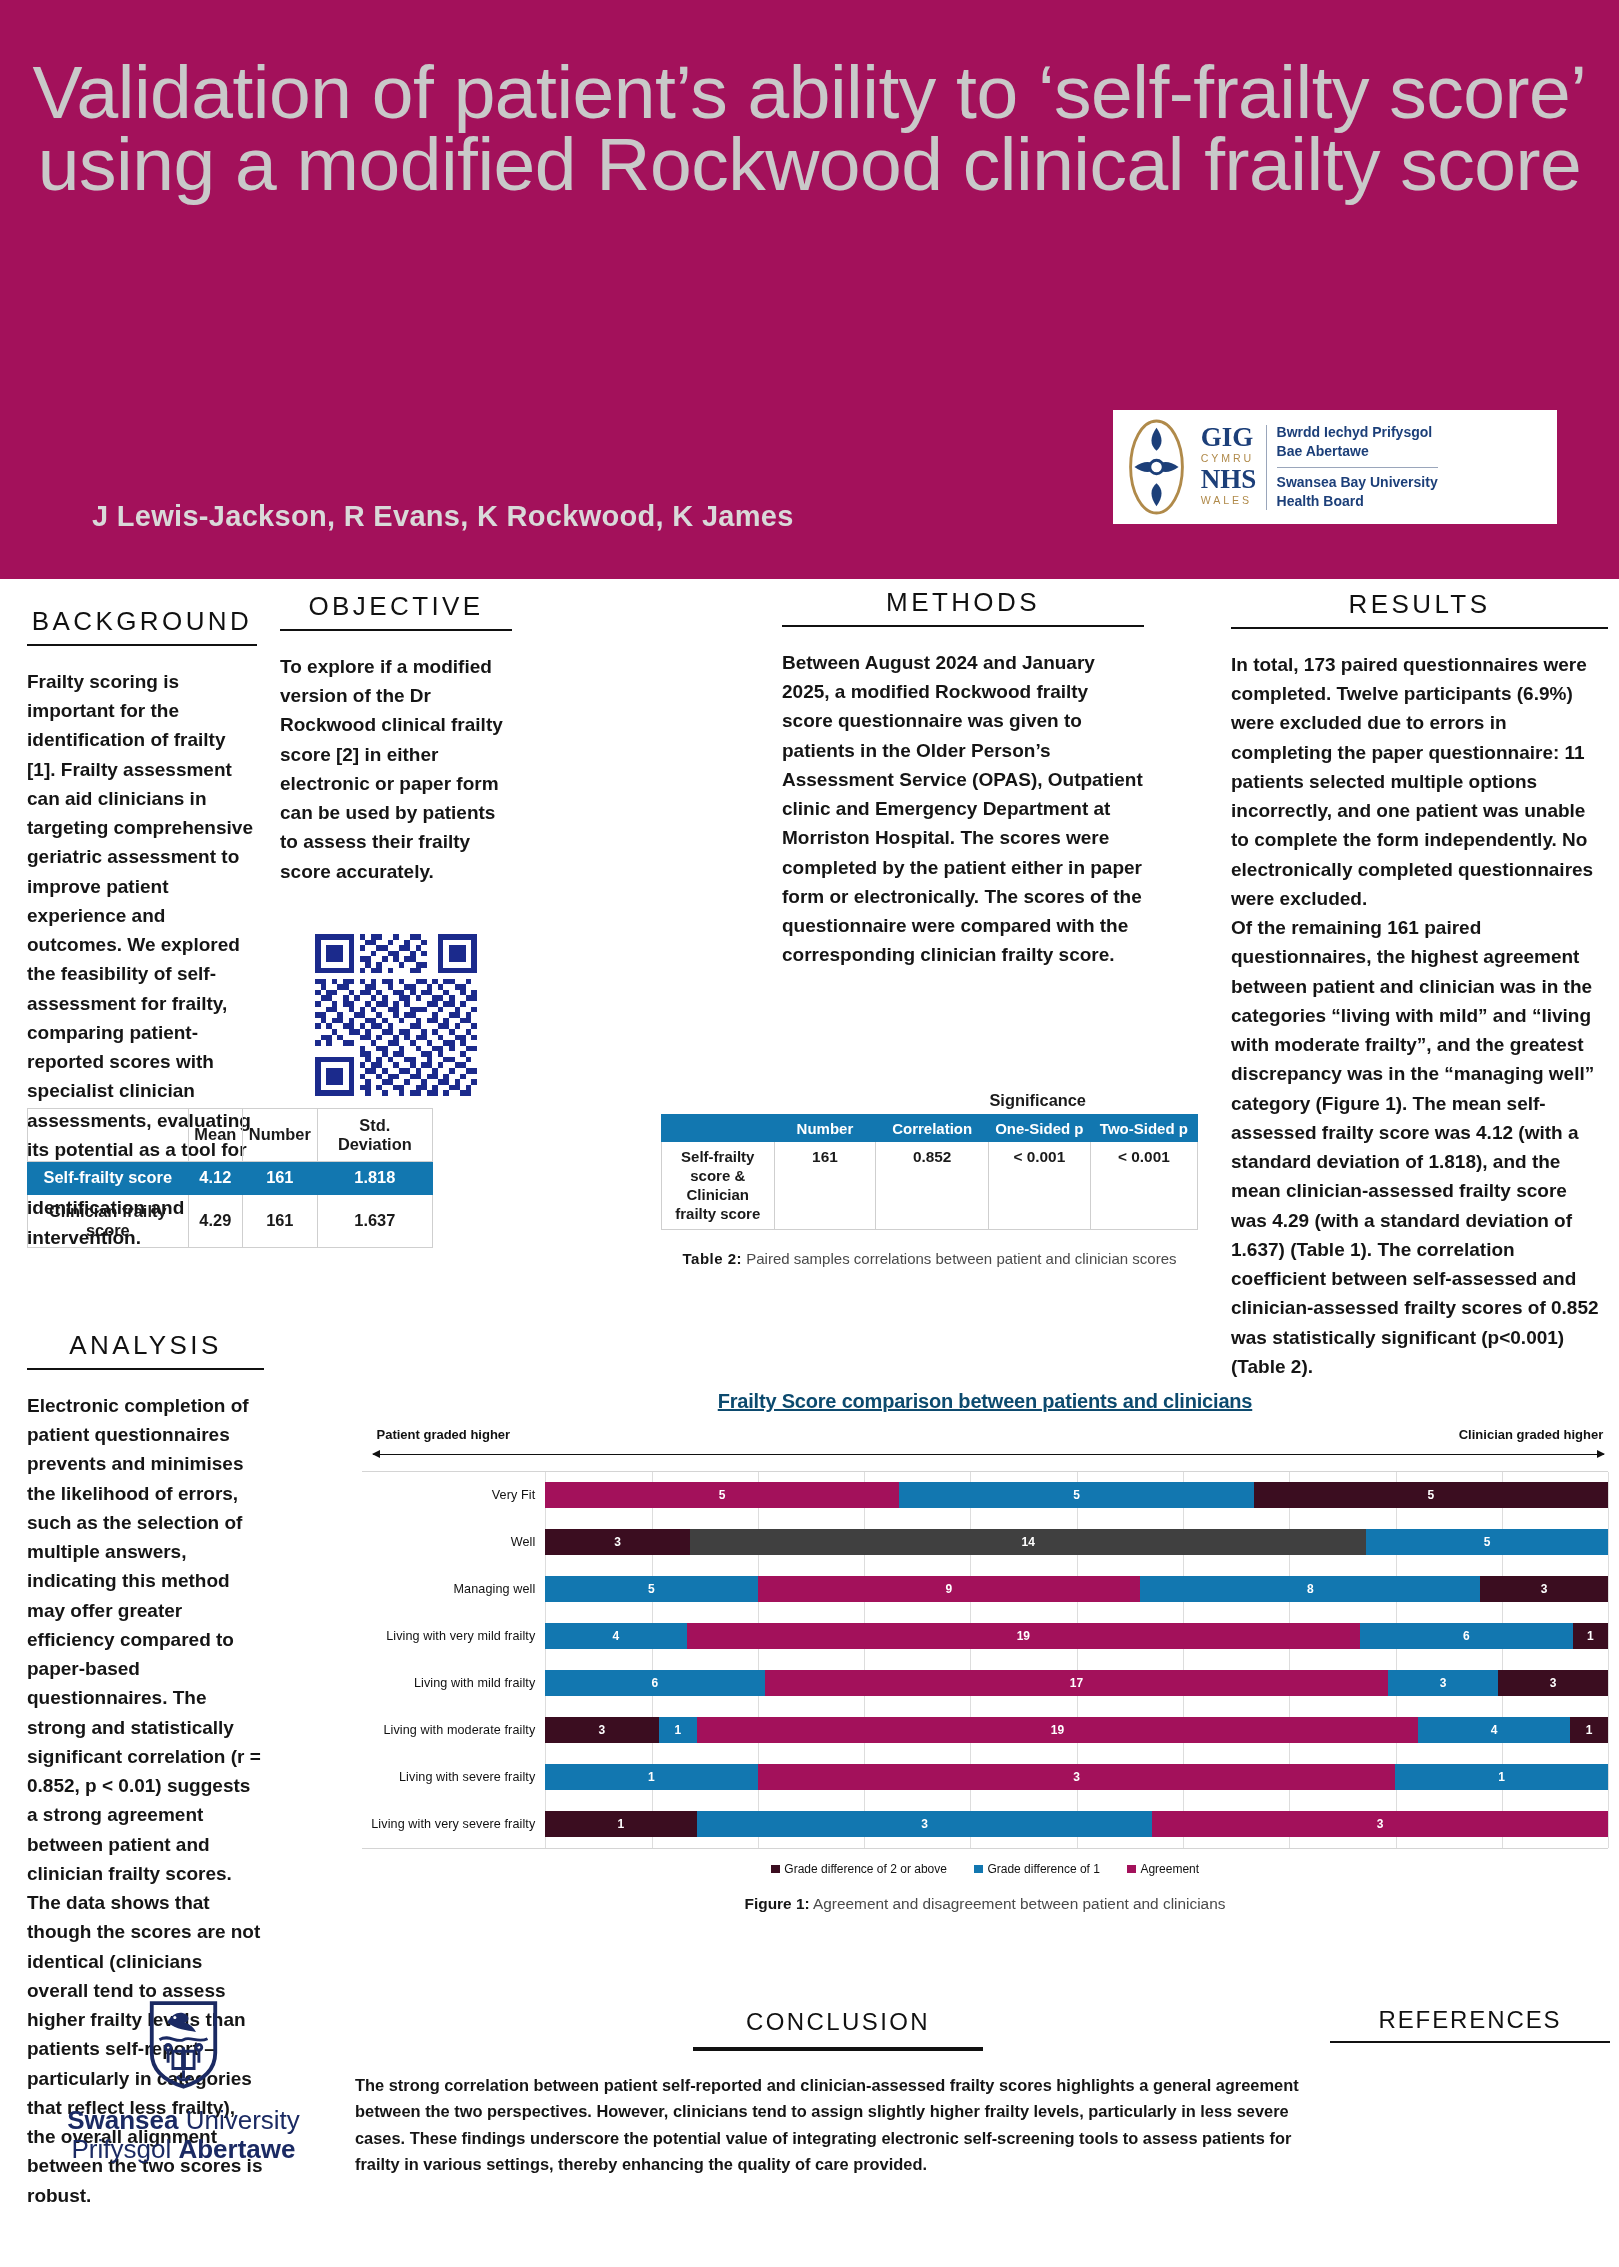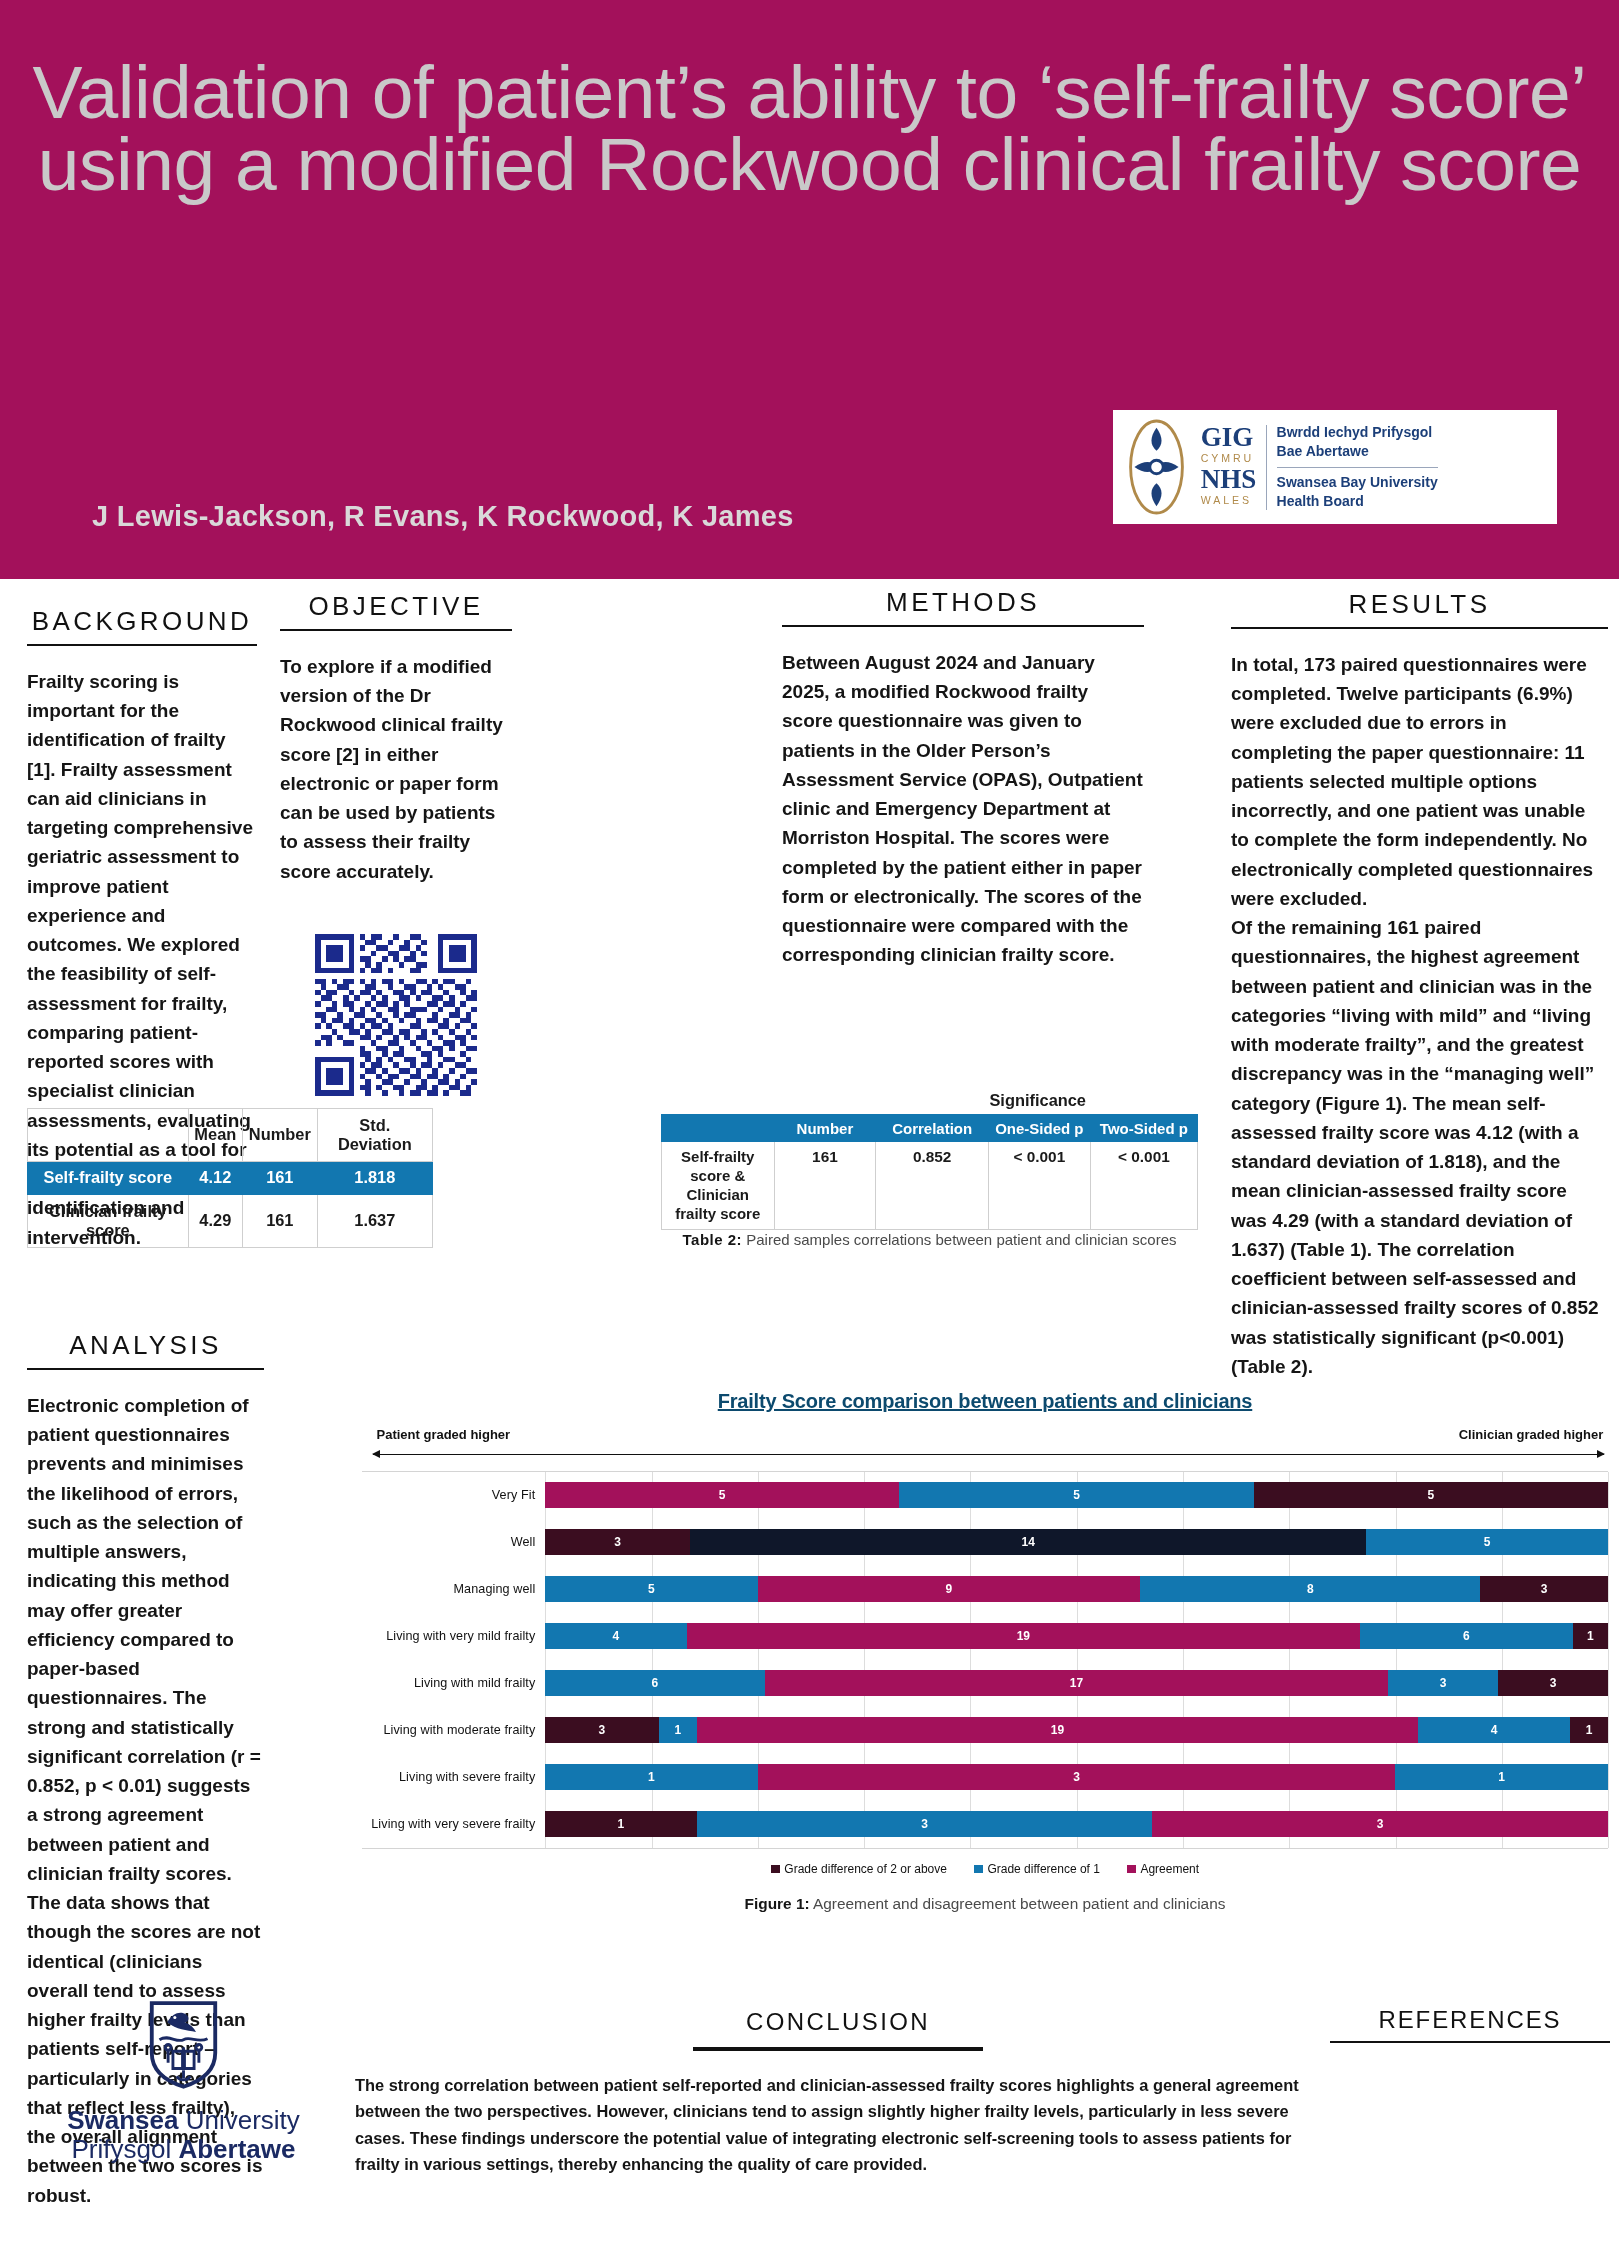--- a/index.html
+++ b/index.html
@@ -62,21 +62,21 @@
 
   
   #table1-wrap { position:absolute; left:27px; top:1108px; width:406px; }
   table.poster { border-collapse:collapse; width:100%; font-size:16.4px; }
   table.poster td, table.poster th {
     border:1px solid #cfcfcf; padding:6.8px 5.8px; text-align:center; font-weight:bold;
   }
   table.poster .rowlabel { font-weight:bold; }
   table.poster tr.hl { background:#1277B0; color:#fff; }
   table.poster tr.hl td { border-color:#1277B0; }
-  .tblcap { font-size:15px; color:#4a4a4a; margin-top:0; line-height:1.35; }
+  .tblcap { font-size:15px; color:#4a4a4a; margin-top:19px; line-height:1.35; }
   .tblcap b { color:#151515; letter-spacing:0.5px; }
 
   
   #table2-wrap { position:absolute; left:661px; top:1091px; width:537px; }
   #sig-label { text-align:right; font-size:16.4px; font-weight:bold; padding-right:112px; margin-bottom:3.9px;}
   table.poster2 { border-collapse:collapse; width:100%; font-size:15.4px; table-layout:fixed; }
   table.poster2 th {
     background:#1277B0; color:#fff; border:1px solid #1277B0;
     padding:4.8px 3.9px; font-size:15px; font-weight:bold; text-align:center;
   }
@@ -524,21 +524,21 @@
           <div class="bars">
             <div class="seg" style="background: rgb(163, 17, 91); width: 33.3333%;">5</div>
             <div class="seg" style="background: rgb(18, 119, 176); width: 33.3333%;">5</div>
             <div class="seg" style="background: rgb(59, 13, 32); width: 33.3333%;">5</div>
           </div>
         </div>
         <div class="chart-row">
           <div class="ylab">Well</div>
           <div class="bars">
             <div class="seg" style="background: rgb(59, 13, 32); width: 13.6364%;">3</div>
-            <div class="seg" style="background: #0f172a; width: 63.6364%;">14</div>
+            <div class="seg" style="background: #404040; width: 63.6364%;">14</div>
             <div class="seg" style="background: rgb(18, 119, 176); width: 22.7273%;">5</div>
           </div>
         </div>
         <div class="chart-row">
           <div class="ylab">Managing well</div>
           <div class="bars">
             <div class="seg" style="background: rgb(18, 119, 176); width: 20%;">5</div>
             <div class="seg" style="background: rgb(163, 17, 91); width: 36%;">9</div>
             <div class="seg" style="background: rgb(18, 119, 176); width: 32%;">8</div>
             <div class="seg" style="background: rgb(59, 13, 32); width: 12%;">3</div>

